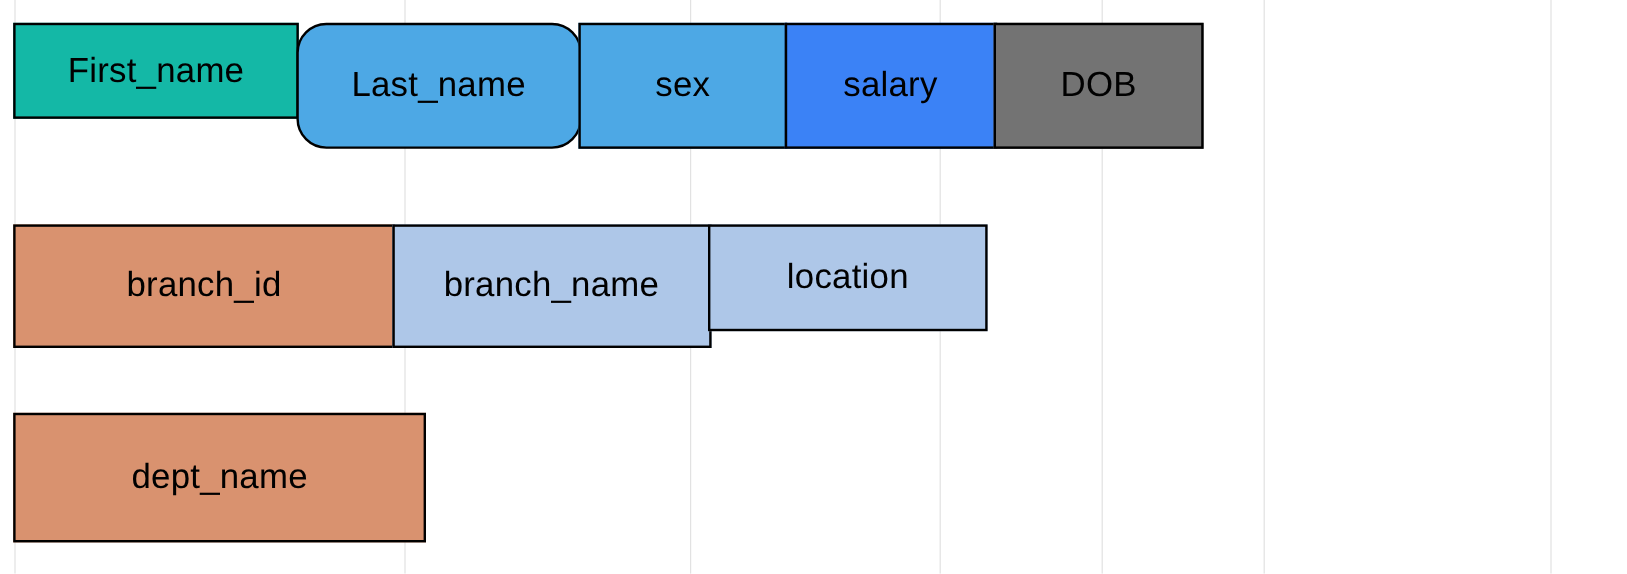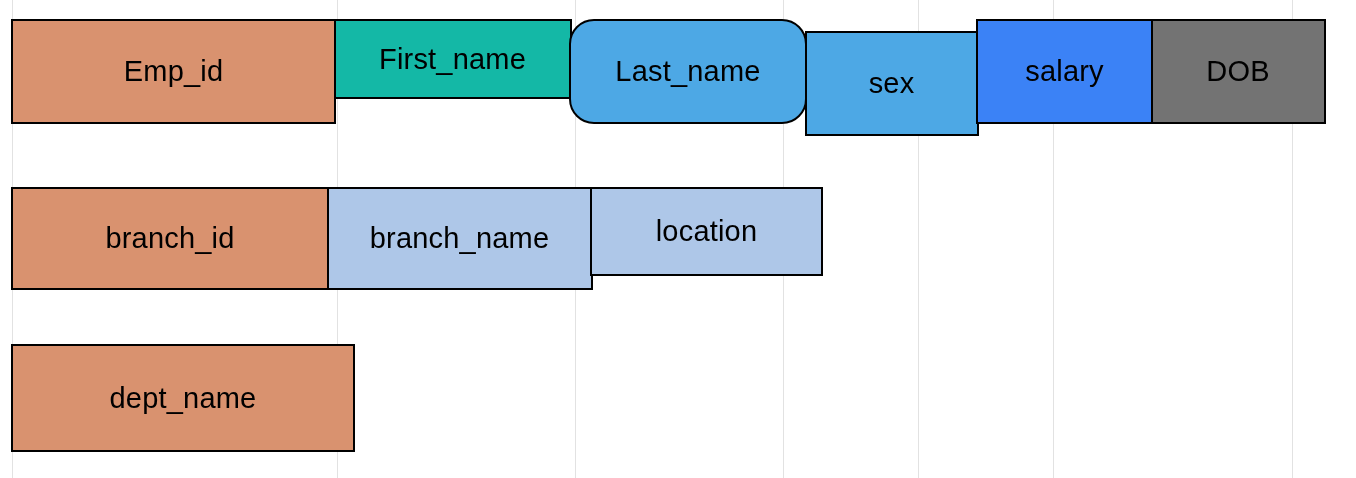--- a/index.html
+++ b/index.html
@@ -68,24 +68,23 @@
       <div class="gridline-v" style="left: 12px; background: rgb(226, 226, 226);"></div>
       <div class="gridline-v" style="left: 337px; background: rgb(226, 226, 226);"></div>
       <div class="gridline-v" style="left: 575px; background: rgb(226, 226, 226);"></div>
       <div class="gridline-v" style="left: 783px; background: rgb(226, 226, 226);"></div>
       <div class="gridline-v" style="left: 918px; background: rgb(226, 226, 226);"></div>
       <div class="gridline-v" style="left: 1053px; background: rgb(226, 226, 226);"></div>
       <div class="gridline-v" style="left: 1292px; background: rgb(226, 226, 226);"></div>
     </div>
   <div id="tables">
       <div class="schema-row" style="left: 11px; top: 19px; height: 105px;">
-        <div class="cell" style="width: 325px; height: 105px; background: rgb(217, 146, 111); border-color: rgb(0, 0, 0); color: rgb(0, 0, 0);">Emp_id</div>
         <div class="cell" style="width: 238px; height: 80px; background: #14b8a6; border-color: rgb(0, 0, 0); color: rgb(0, 0, 0);">First_name</div>
         <div class="cell" style="width: 238px; height: 105px; background: rgb(77, 168, 229); border-color: rgb(0, 0, 0); color: rgb(0, 0, 0); border-radius: 25px;">Last_name</div>
-        <div class="cell" style="width: 174px; height: 105px; background: rgb(77, 168, 229); border-color: rgb(0, 0, 0); color: rgb(0, 0, 0); margin-top: 12px;">sex</div>
+        <div class="cell" style="width: 174px; height: 105px; background: rgb(77, 168, 229); border-color: rgb(0, 0, 0); color: rgb(0, 0, 0);">sex</div>
         <div class="cell" style="width: 177px; height: 105px; background: #3b82f6; border-color: rgb(0, 0, 0); color: rgb(0, 0, 0);">salary</div>
         <div class="cell" style="width: 175px; height: 105px; background: #737373; border-color: rgb(0, 0, 0); color: rgb(0, 0, 0);">DOB</div>
       </div>
       <div class="schema-row" style="left: 11px; top: 187px; height: 103px; border-radius: 29px;">
         <div class="cell" style="width: 318px; height: 103px; background: rgb(217, 146, 111); border-color: rgb(0, 0, 0); color: rgb(0, 0, 0);">branch_id</div>
         <div class="cell" style="width: 266px; height: 103px; background: rgb(174, 199, 232); border-color: rgb(0, 0, 0); color: rgb(0, 0, 0);">branch_name</div>
         <div class="cell" style="width: 233px; height: 89px; background: rgb(174, 199, 232); border-color: rgb(0, 0, 0); color: rgb(0, 0, 0);">location</div>
       </div>
       <div class="schema-row" style="left: 11px; top: 344px; height: 108px;">
         <div class="cell" style="width: 344px; height: 108px; background: rgb(217, 146, 111); border-color: rgb(0, 0, 0); color: rgb(0, 0, 0);">dept_name</div>

